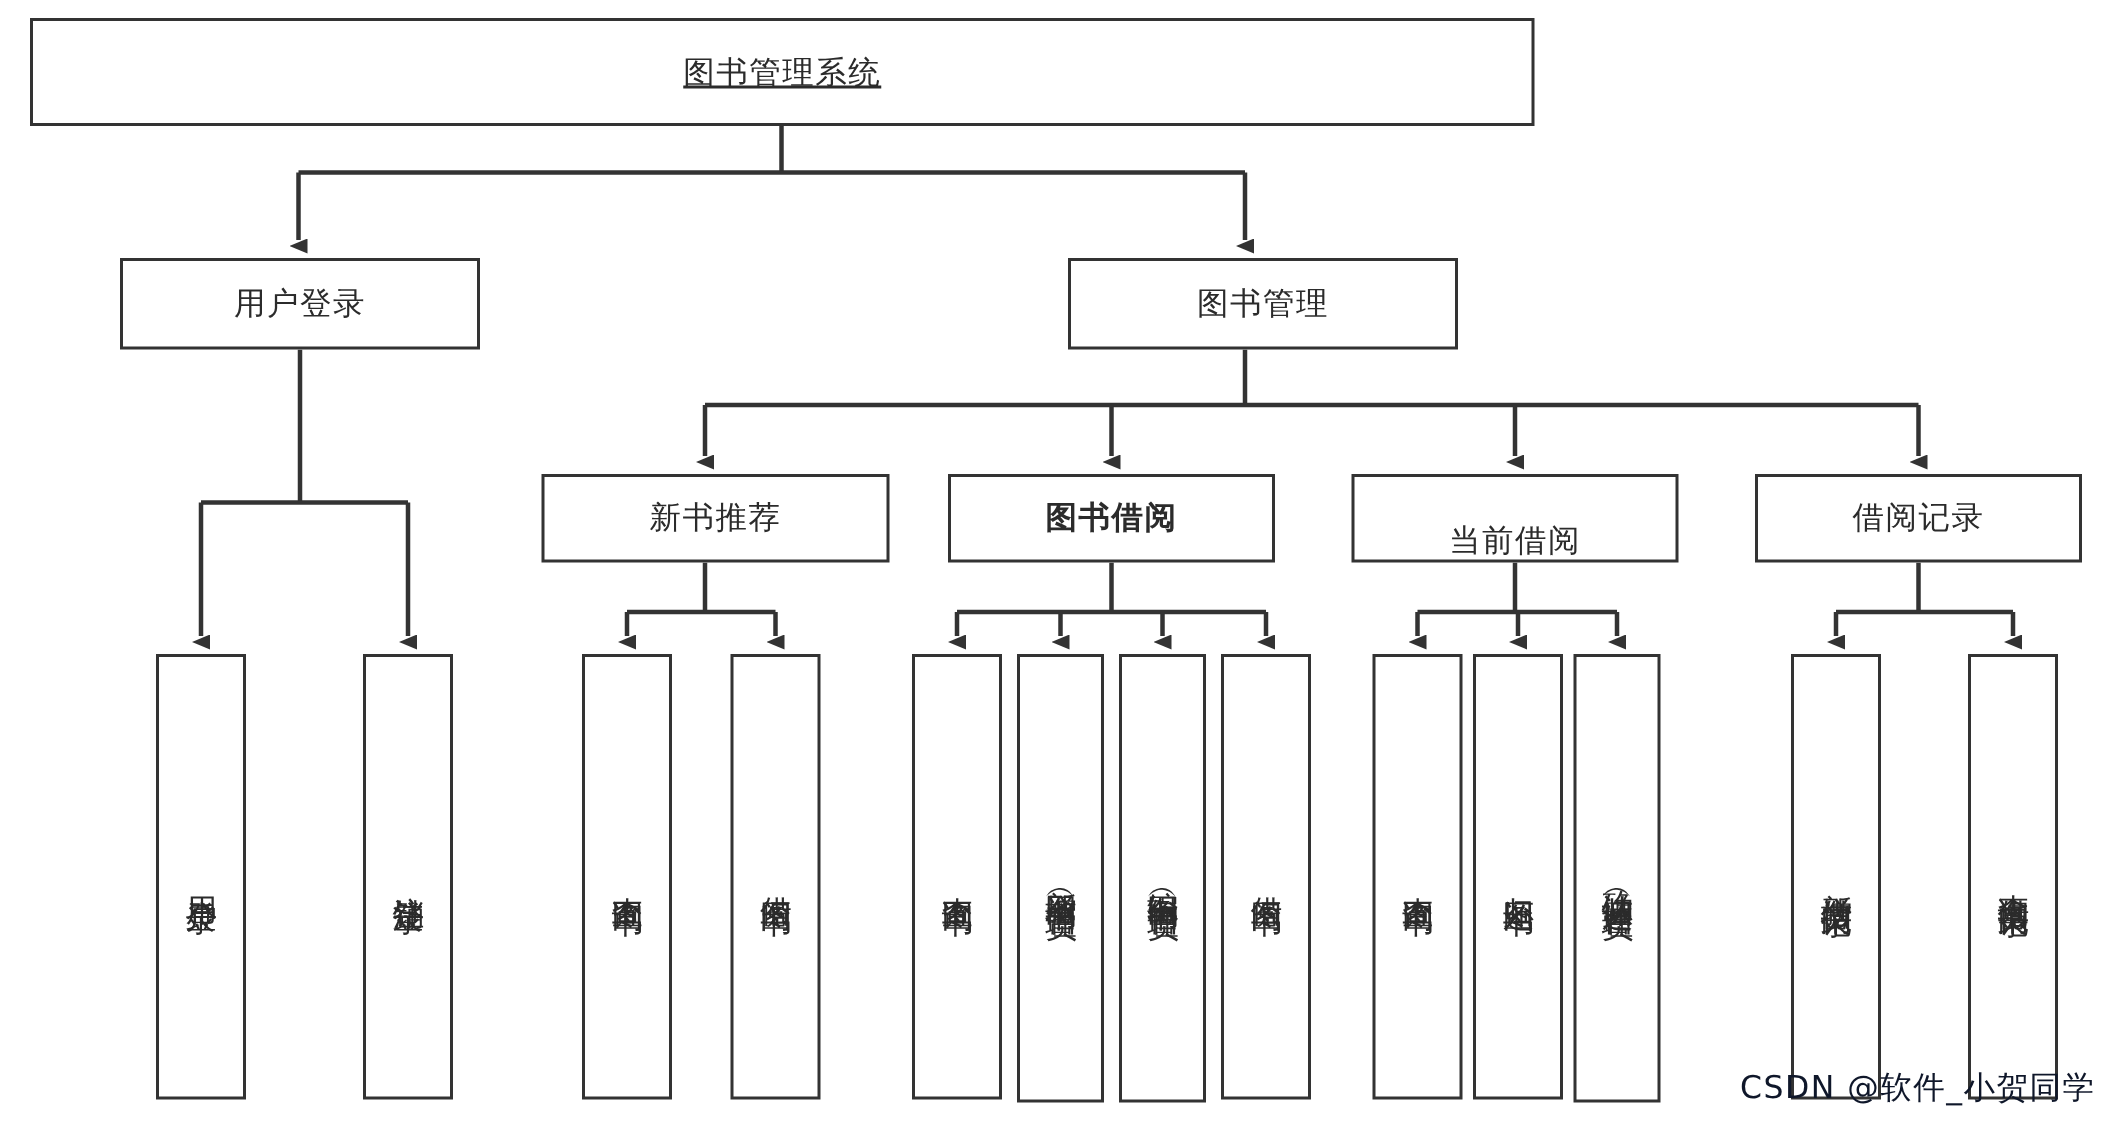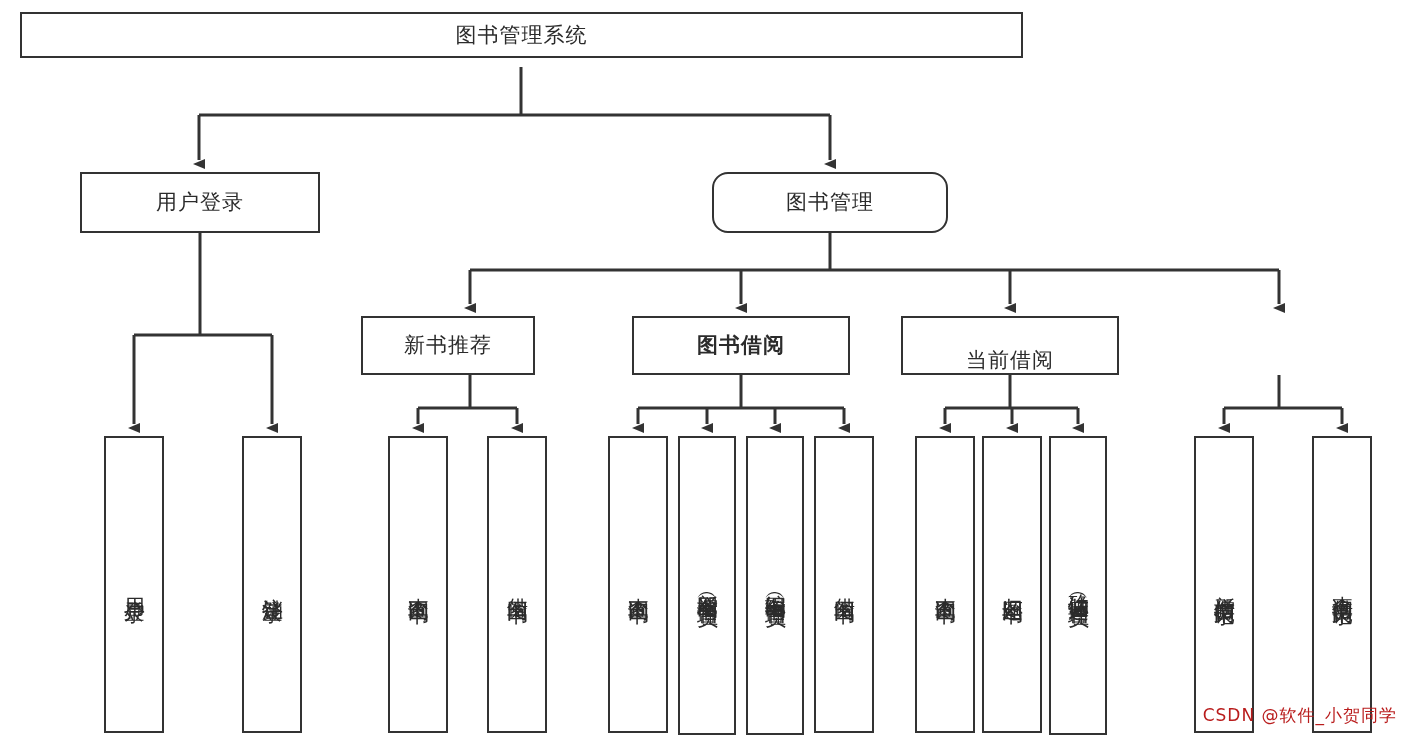--- a/index.html
+++ b/index.html
@@ -51,23 +51,23 @@
     justify-content: center;
   }
   .node-label {
     display: block;
     text-align: center;
     white-space: pre-line;
   }
   .watermark {
     position: absolute;
     right: 8px;
-    bottom: 20px;
-    font-size: 17px;
-    color: #b91c1c;
+    bottom: 8px;
+    font-size: 21px;
+    color: #0f172a;
     letter-spacing: 1px;
     white-space: nowrap;
   }
 </style>
 </head>
 <body>
 
 <div id="canvas">
 
   <svg class="edges" viewBox="0 0 1405 747" xmlns="http://www.w3.org/2000/svg">
@@ -114,39 +114,42 @@
       <path d="M1012,408 L1012,424" marker-end="url(#arrow)"></path>
       <path d="M1078,408 L1078,424" marker-end="url(#arrow)"></path>
 
       <path d="M1279,375 L1279,408"></path>
       <path d="M1224,408 L1342,408"></path>
       <path d="M1224,408 L1224,424" marker-end="url(#arrow)"></path>
       <path d="M1342,408 L1342,424" marker-end="url(#arrow)"></path>
     </g>
   </svg>
 
-  <div class="node horiz" style="left:20px; top:12px; width:1003px; height:46px;">
+  <div class="node horiz" style="left:20px; top:12px; width:1003px; height:72px;text-decoration:underline;">
     <span class="node-label">图书管理系统</span>
   </div>
 
   <div class="node horiz" style="left:80px; top:172px; width:240px; height:61px;">
     <span class="node-label">用户登录</span>
   </div>
-  <div class="node horiz" style="left:712px; top:172px; width:236px; height:61px;border-radius:16px;">
+  <div class="node horiz" style="left:712px; top:172px; width:260px; height:61px;">
     <span class="node-label">图书管理</span>
   </div>
 
-  <div class="node horiz" style="left:361px; top:316px; width:174px; height:59px;">
+  <div class="node horiz" style="left:361px; top:316px; width:232px; height:59px;">
     <span class="node-label">新书推荐</span>
   </div>
   <div class="node horiz" style="left:632px; top:316px; width:218px; height:59px;font-weight:bold;">
     <span class="node-label">图书借阅</span>
   </div>
   <div class="node horiz" style="left:901px; top:316px; width:218px; height:59px;align-items:flex-end;">
     <span class="node-label">当前借阅</span>
+  </div>
+  <div class="node horiz" style="left:1170px; top:316px; width:218px; height:59px;">
+    <span class="node-label">借阅记录</span>
   </div>
 
   <div class="node vert" style="left:104px; top:436px; width:60px; height:297px;">
     <span class="node-label">用户登录</span>
   </div>
   <div class="node vert" style="left:242px; top:436px; width:60px; height:297px;">
     <span class="node-label">注销登录</span>
   </div>
   <div class="node vert" style="left:388px; top:436px; width:60px; height:297px;">
     <span class="node-label">查询图书</span>

